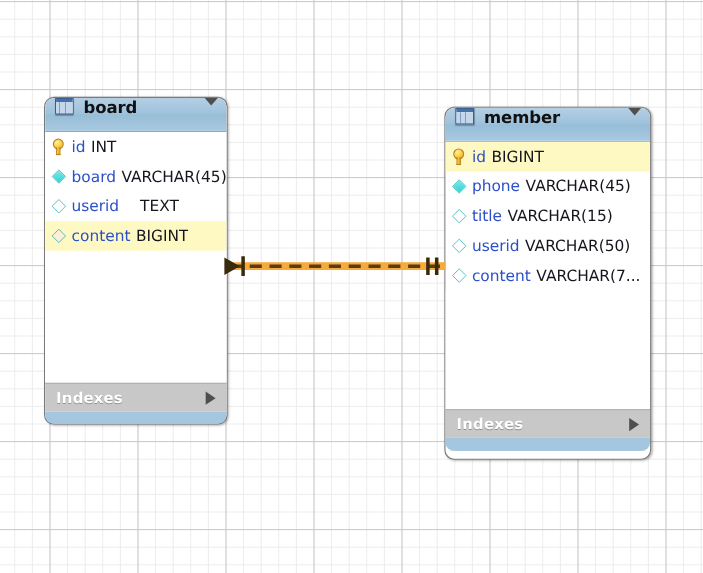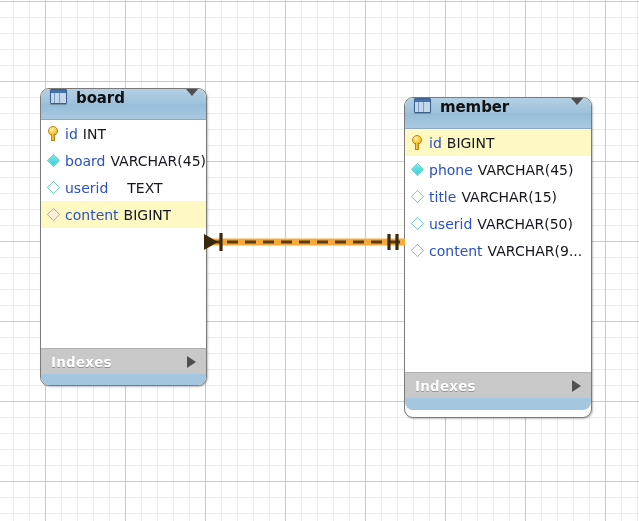--- a/index.html
+++ b/index.html
@@ -306,21 +306,21 @@
       <div class="col-row">
         <span class="diamond hollow"></span>
         <span class="col-text">
           <span class="col-name">userid</span><span class="col-type" style="margin-left:5px;">VARCHAR(50)</span>
         </span>
       </div>
 
       <div class="col-row">
         <span class="diamond hollow"></span>
         <span class="col-text">
-          <span class="col-name">content</span><span class="col-type" style="margin-left:5px;">VARCHAR(9...</span>
+          <span class="col-name">content</span><span class="col-type" style="margin-left:5px;">VARCHAR(7...</span>
         </span>
       </div>
 
       <div class="eer-filler" style="height:108px;"></div>
     </div>
 
     <div class="eer-indexes">
       <span class="idx-label">Indexes</span>
       <span class="caret-right"></span>
     </div>

